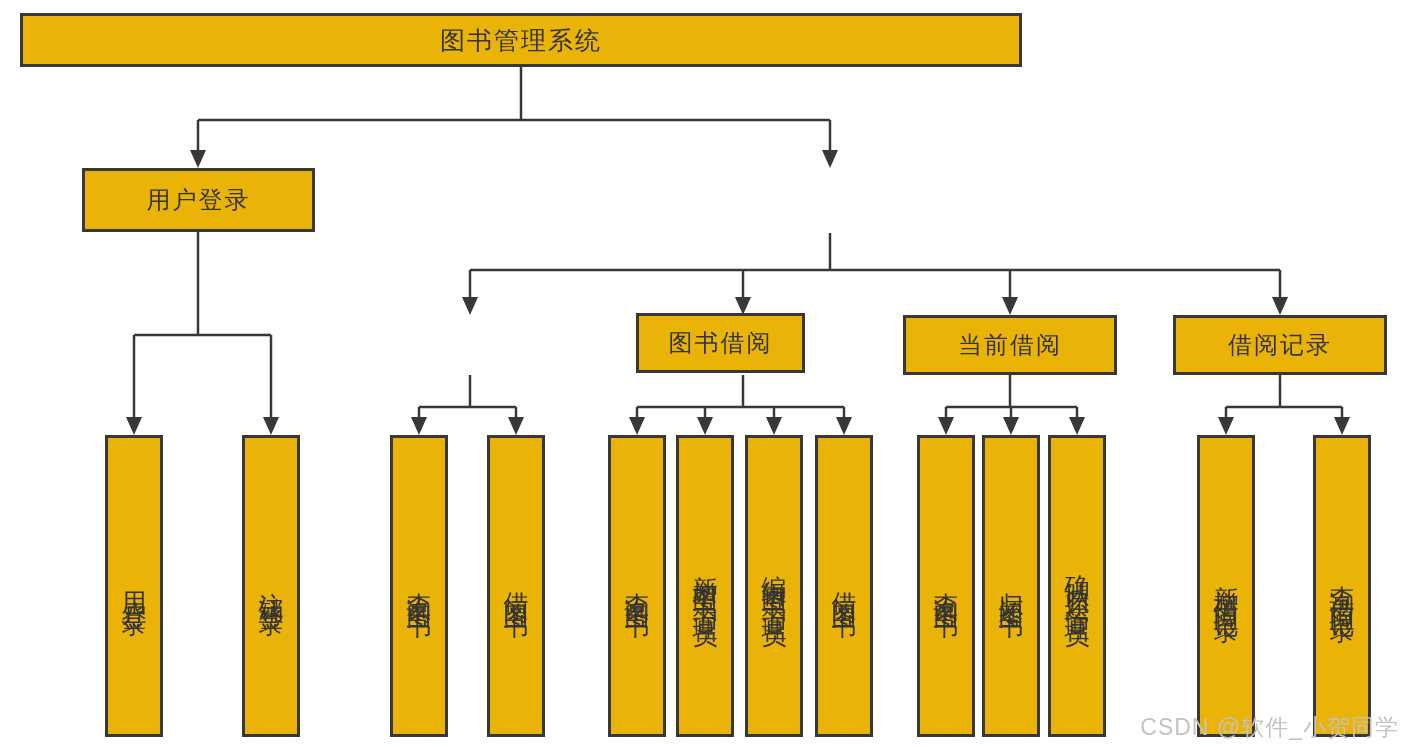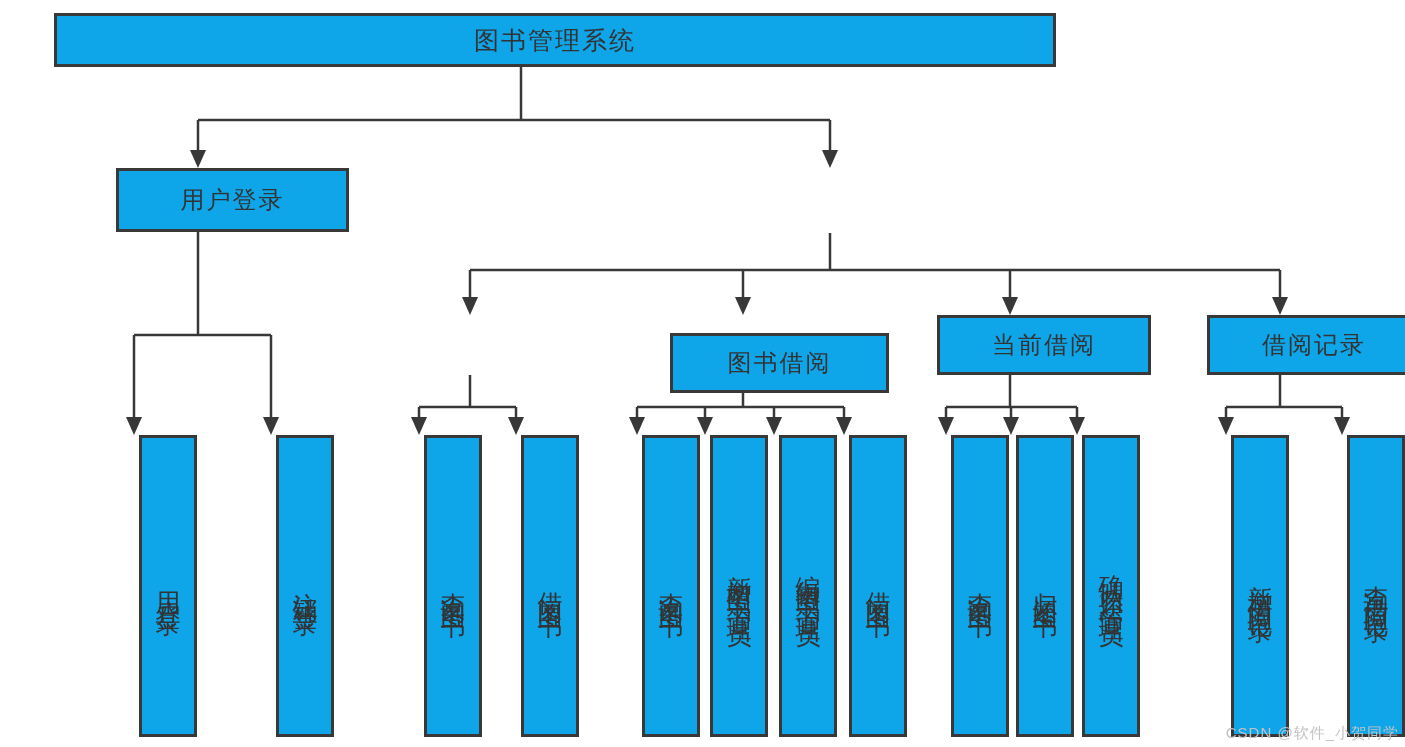--- a/index.html
+++ b/index.html
@@ -13,48 +13,47 @@
   }
   #wires {
     position: absolute;
     left: 0; top: 0;
     width: 1405px; height: 747px;
     z-index: 1;
   }
   .node {
     position: absolute;
     box-sizing: border-box;
-    background: #0ea5e9;
+    background: #eab308;
     border: 3px solid #383838;
     color: #333333;
     display: flex;
     align-items: center;
     justify-content: center;
     z-index: 2;
     text-align: right;
-    margin-left: 34px;
   }
   .node.h {
     font-size: 24px;
     letter-spacing: 2px;
     white-space: nowrap;
   }
   .node.root { font-size: 25px; }
   .node.v {
     writing-mode: vertical-rl;
     text-orientation: mixed;
     font-size: 25px;
     letter-spacing: 7px;
     line-height: 1;
   }
   .watermark {
     position: absolute;
     right: 6px;
     bottom: 4px;
-    font-size: 15px;
+    font-size: 23px;
     color: #c3c3c3;
     z-index: 3;
     white-space: nowrap;
     letter-spacing: 1px;
   }
   line { stroke: #383838; stroke-width: 2.5; }
   polygon { fill: #383838; }
 </style>
 </head>
 <body>
@@ -134,21 +133,21 @@
       <polygon points="1218,417 1234,417 1226,435"></polygon>
       <line x1="1342" y1="407" x2="1342" y2="418"></line>
       <polygon points="1334,417 1350,417 1342,435"></polygon>
     </g>
   </svg>
 
   <div class="node h root" style="left:20px; top:13px; width:1002px; height:54px">图书管理系统</div>
 
   <div class="node h" style="left:82px; top:168px; width:233px; height:64px">用户登录</div>
 
-  <div class="node h" style="left:636px; top:333px; width:219px; height:60px">图书借阅</div>
+  <div class="node h" style="left:636px; top:313px; width:169px; height:60px">图书借阅</div>
   <div class="node h" style="left:903px; top:315px; width:214px; height:60px">当前借阅</div>
   <div class="node h" style="left:1173px; top:315px; width:214px; height:60px">借阅记录</div>
 
   <div class="node v" style="left:105px; top:435px; width:58px; height:302px">用户登录</div>
   <div class="node v" style="left:242px; top:435px; width:58px; height:302px">注销登录</div>
 
   <div class="node v" style="left:390px; top:435px; width:58px; height:302px">查询图书</div>
   <div class="node v" style="left:487px; top:435px; width:58px; height:302px">借阅图书</div>
 
   <div class="node v" style="left:608px; top:435px; width:58px; height:302px">查询图书</div>

